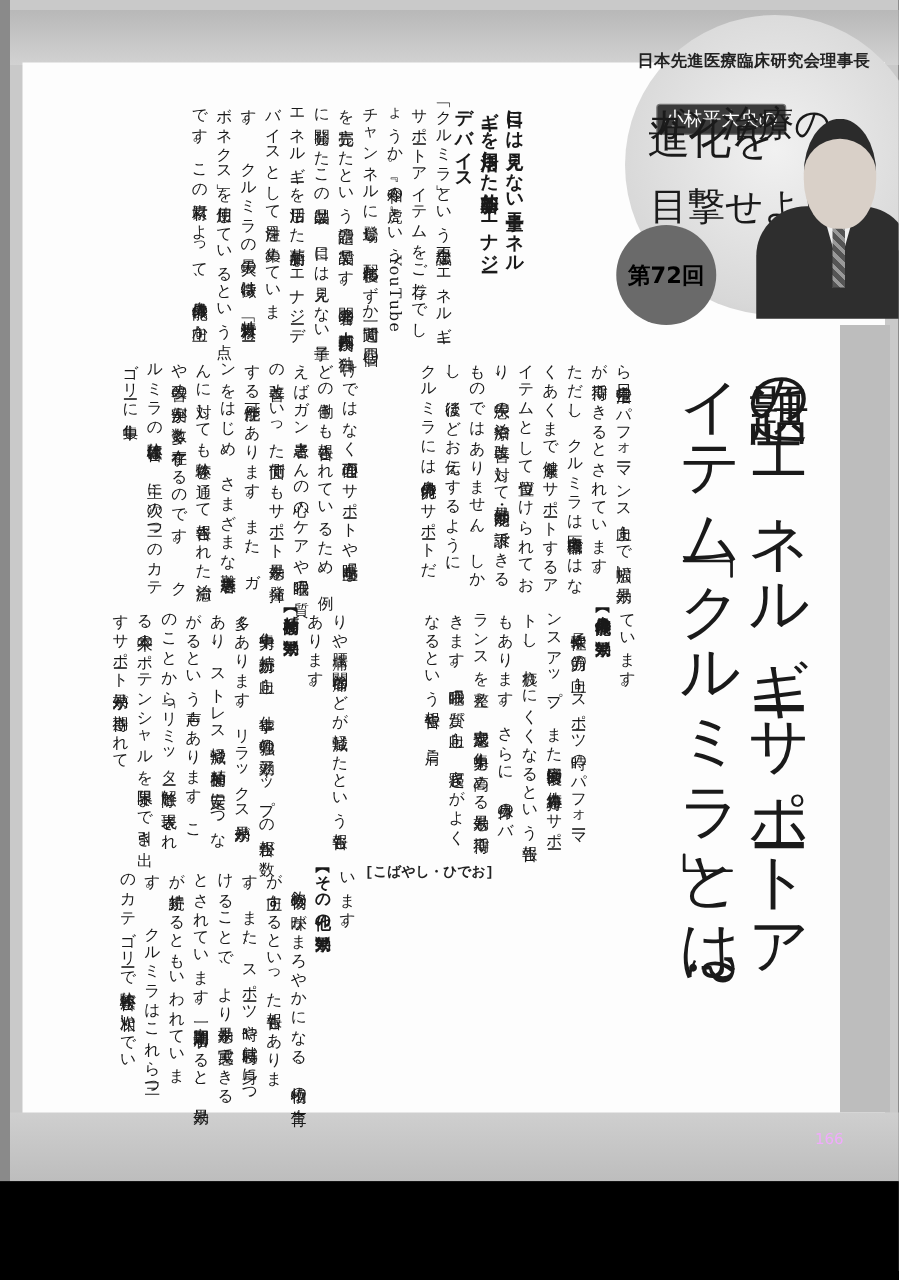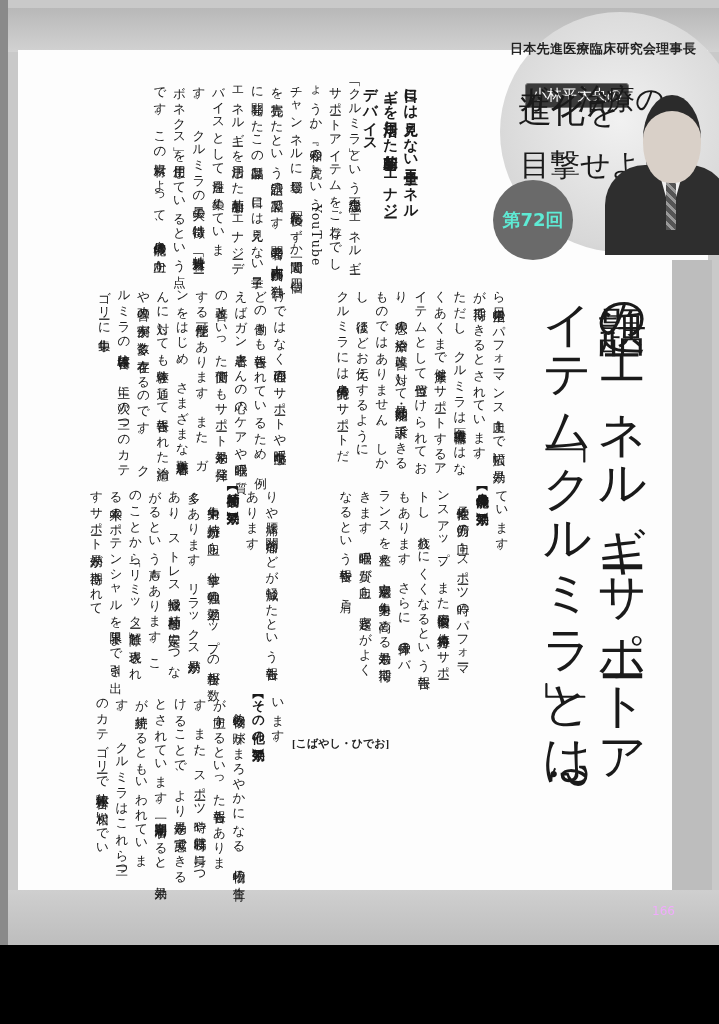--- a/index.html
+++ b/index.html
@@ -18,35 +18,35 @@
   .header .org{position:absolute;left:30px;top:40px;font-family:"DejaVu Sans","Liberation Sans",sans-serif;font-size:13px;font-weight:bold;letter-spacing:0.3px;white-space:nowrap;color:#222;}
   .header .namebox{position:absolute;left:45px;top:55px;padding:2px 6px;background:#3a3a3a;color:#fff;font-size:15px;border-radius:3px;border:1px solid #777;white-space:nowrap;margin-top:28px;}
   .header .series1{position:absolute;left:38px;top:80px;font-size:29px;white-space:nowrap;text-align:right;}
   .header .series2{position:absolute;left:38px;top:88px;font-size:34px;font-weight:normal;letter-spacing:-1px;white-space:nowrap;}
   .header .series3{position:absolute;left:40px;top:145px;font-size:30px;white-space:nowrap;}
   .header .portrait{position:absolute;left:115px;top:95px;width:124px;height:160px;overflow:hidden;}
   .portrait .head{position:absolute;left:48px;top:0;width:58px;height:72px;border-radius:50% 50% 45% 45%;background:#d9d0c8;border-top:16px solid #2b2b2b;}
   .portrait .suit{position:absolute;left:10px;top:70px;width:124px;height:100px;border-radius:40px 40px 0 0;background:#2e2e2e;}
   .portrait .shirt{position:absolute;left:62px;top:70px;width:28px;height:50px;background:#f0f0f0;clip-path:polygon(0 0,100% 0,50% 100%);}
   .portrait .tie{position:absolute;left:71px;top:80px;width:10px;height:55px;background:repeating-linear-gradient(45deg,#555 0 4px,#999 4px 7px);}
-  .badge{position:absolute;left:493px;top:180px;width:80px;height:80px;border-radius:50%;background:#6a6a6a;color:#5eead4;font-family:"DejaVu Sans","Liberation Sans",sans-serif;font-weight:bold;font-size:18px;display:flex;align-items:center;justify-content:center;}
+  .badge{position:absolute;left:493px;top:180px;width:80px;height:80px;border-radius:50%;background:#6a6a6a;color:#000000;font-family:"DejaVu Sans","Liberation Sans",sans-serif;font-weight:bold;font-size:18px;display:flex;align-items:center;justify-content:center;}
 
   .vt{writing-mode:vertical-rl;position:absolute;line-height:1.55;font-size:12.6px;letter-spacing:1px;}
   .subtitle{left:360px;top:78px;height:140px;font-family:"DejaVu Sans","Liberation Sans",sans-serif;font-weight:bold;font-size:14.5px;line-height:1.4;letter-spacing:0;}
   .lead{left:20px;top:78px;height:200px;width:345px;}
   .blk{position:absolute;}
   .b2{right:210px;top:282px;height:192px;width:242px;}
   .b3{left:20px;top:282px;height:192px;width:270px;}
   .b4{left:280px;top:482px;height:198px;width:232px;}
   .b5{left:20px;top:482px;height:198px;width:262px;}
   .b6{left:20px;top:690px;height:190px;width:268px;}
   .h{font-family:"DejaVu Sans","Liberation Sans",sans-serif;font-weight:bold;}
   .title{left:540px;top:270px;height:540px;font-size:48px;line-height:1.15;letter-spacing:0;font-family:"DejaVu Serif","Liberation Serif",serif;}
 
-  .profile{position:absolute;left:292px;top:692px;width:228px;height:186px;font-family:Liberation Serif, serif;font-size:10.4px;line-height:1.45;color:#222;margin-top:44px;}
+  .profile{position:absolute;left:292px;top:692px;width:228px;height:186px;font-family:Liberation Mono, monospace;font-size:10.4px;line-height:1.45;color:#222;}
   .profile .ph{font-weight:bold;font-size:11px;margin-bottom:4px;}
   .pagenum{position:absolute;left:652px;top:904px;font-family:"DejaVu Sans","Liberation Sans",sans-serif;font-size:12px;color:#f0abfc;}
 </style>
 </head>
 <body>
 
 <div class="page"></div>
 <div class="leftedge"></div>
 <div class="topband"></div>
 <div class="sheet"></div>

